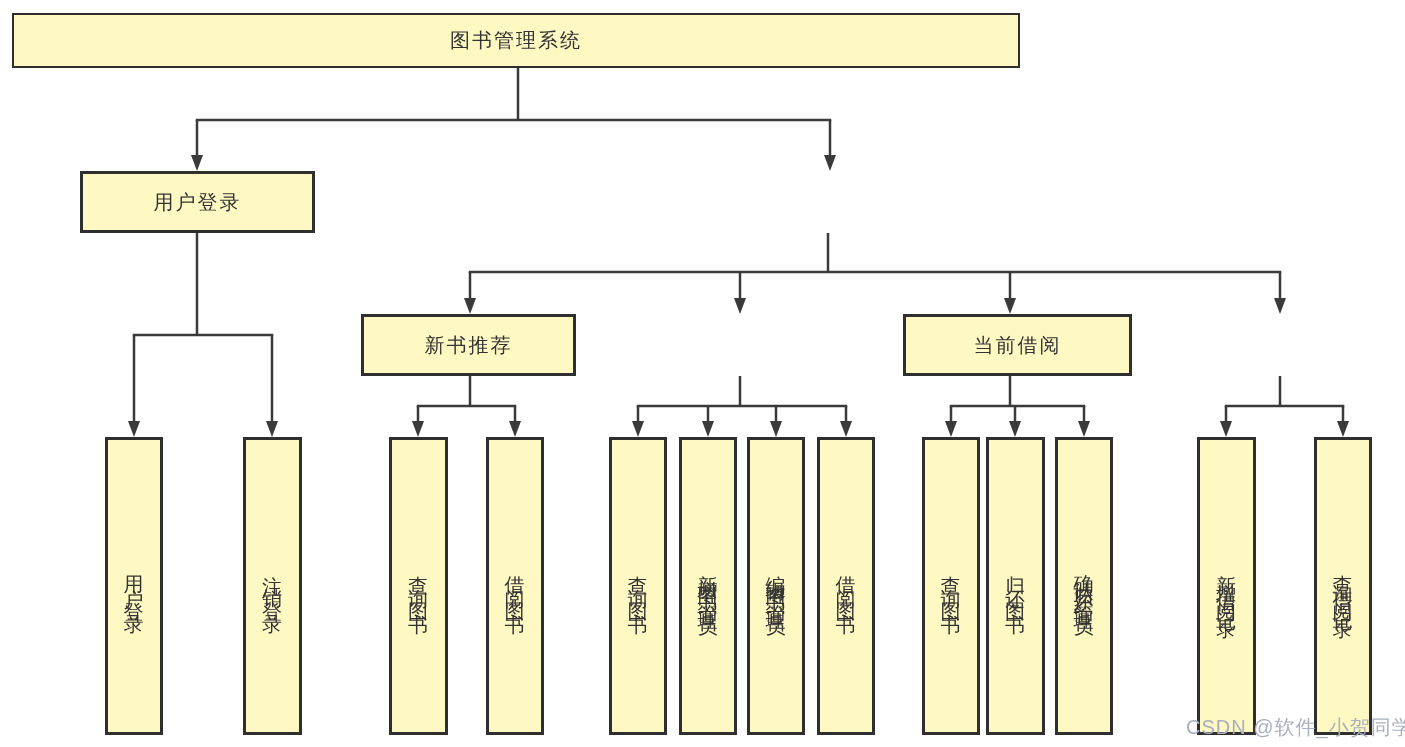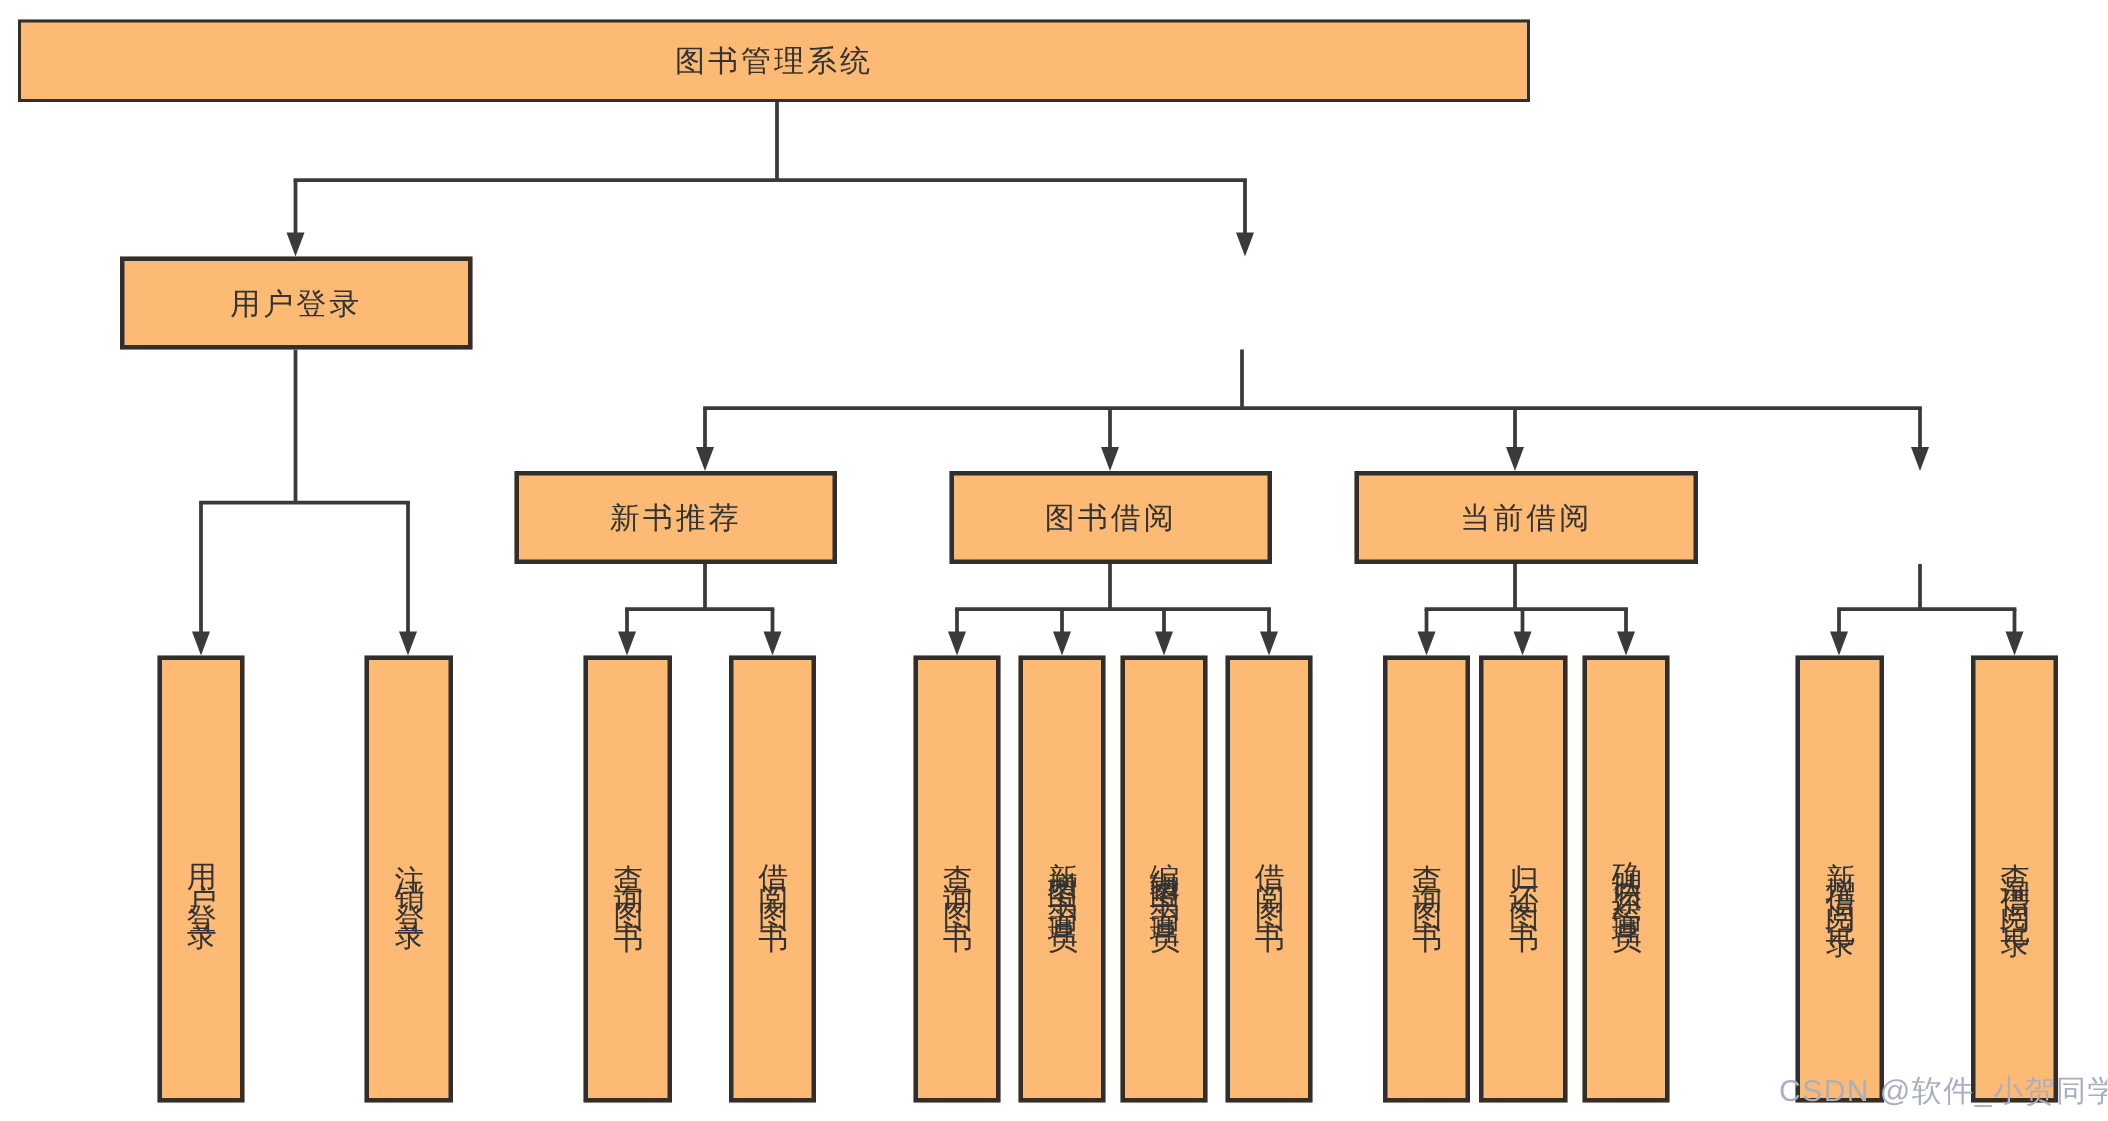--- a/index.html
+++ b/index.html
@@ -1,19 +1,19 @@
 <!DOCTYPE html>
 <html><head>
 <meta charset="utf-8">
 <style>
   html,body{margin:0;padding:0;background:#ffffff;}
   body{font-family:"Liberation Sans","DejaVu Sans",sans-serif;}
   #canvas{position:relative;width:1405px;height:747px;background:#ffffff;overflow:hidden;}
   #connectors{position:absolute;left:0;top:0;z-index:0;}
-  .node{position:absolute;box-sizing:border-box;background:#fdba74;border:3px solid #2f2f2f;
+  .node{position:absolute;box-sizing:border-box;background:#fef9c3;border:3px solid #2f2f2f;
         display:flex;align-items:center;justify-content:center;z-index:1;text-align:right;}
   .node .h-label{font-size:20px;color:#333333;letter-spacing:2px;white-space:nowrap;}
   .root-box{border-width:2.5px;}
   .leaf .v-label{writing-mode:vertical-rl;text-orientation:mixed;font-size:20px;color:#333333;
         line-height:1;white-space:nowrap;}
   .watermark{position:absolute;z-index:3;font-size:20px;color:#a9afc0;letter-spacing:1px;
         white-space:nowrap;pointer-events:none;}
 </style>
 </head>
 <body>
@@ -87,25 +87,22 @@
   </svg>
 
   <div class="node root-box" style="left:12px;top:13px;width:1008px;height:55px">
     <span class="h-label">图书管理系统</span>
   </div>
 
   <div class="node" style="left:80px;top:171px;width:235px;height:62px">
     <span class="h-label">用户登录</span>
   </div>
 
-  <div class="node" style="left:343px;top:314px;width:215px;height:62px">
+  <div class="node" style="left:361px;top:314px;width:215px;height:62px">
     <span class="h-label">新书推荐</span>
-  </div>
-  <div class="node" style="left:633px;top:314px;width:215px;height:62px">
-    <span class="h-label">图书借阅</span>
   </div>
   <div class="node" style="left:903px;top:314px;width:229px;height:62px">
     <span class="h-label">当前借阅</span>
   </div>
 
   <div class="node leaf" style="left:105px;top:437px;width:58px;height:298px">
     <span class="v-label" style="letter-spacing: 0.65em;">用户登录</span>
   </div>
   <div class="node leaf" style="left:243px;top:437px;width:59px;height:298px">
     <span class="v-label" style="letter-spacing: 0.65em;">注销登录</span>

